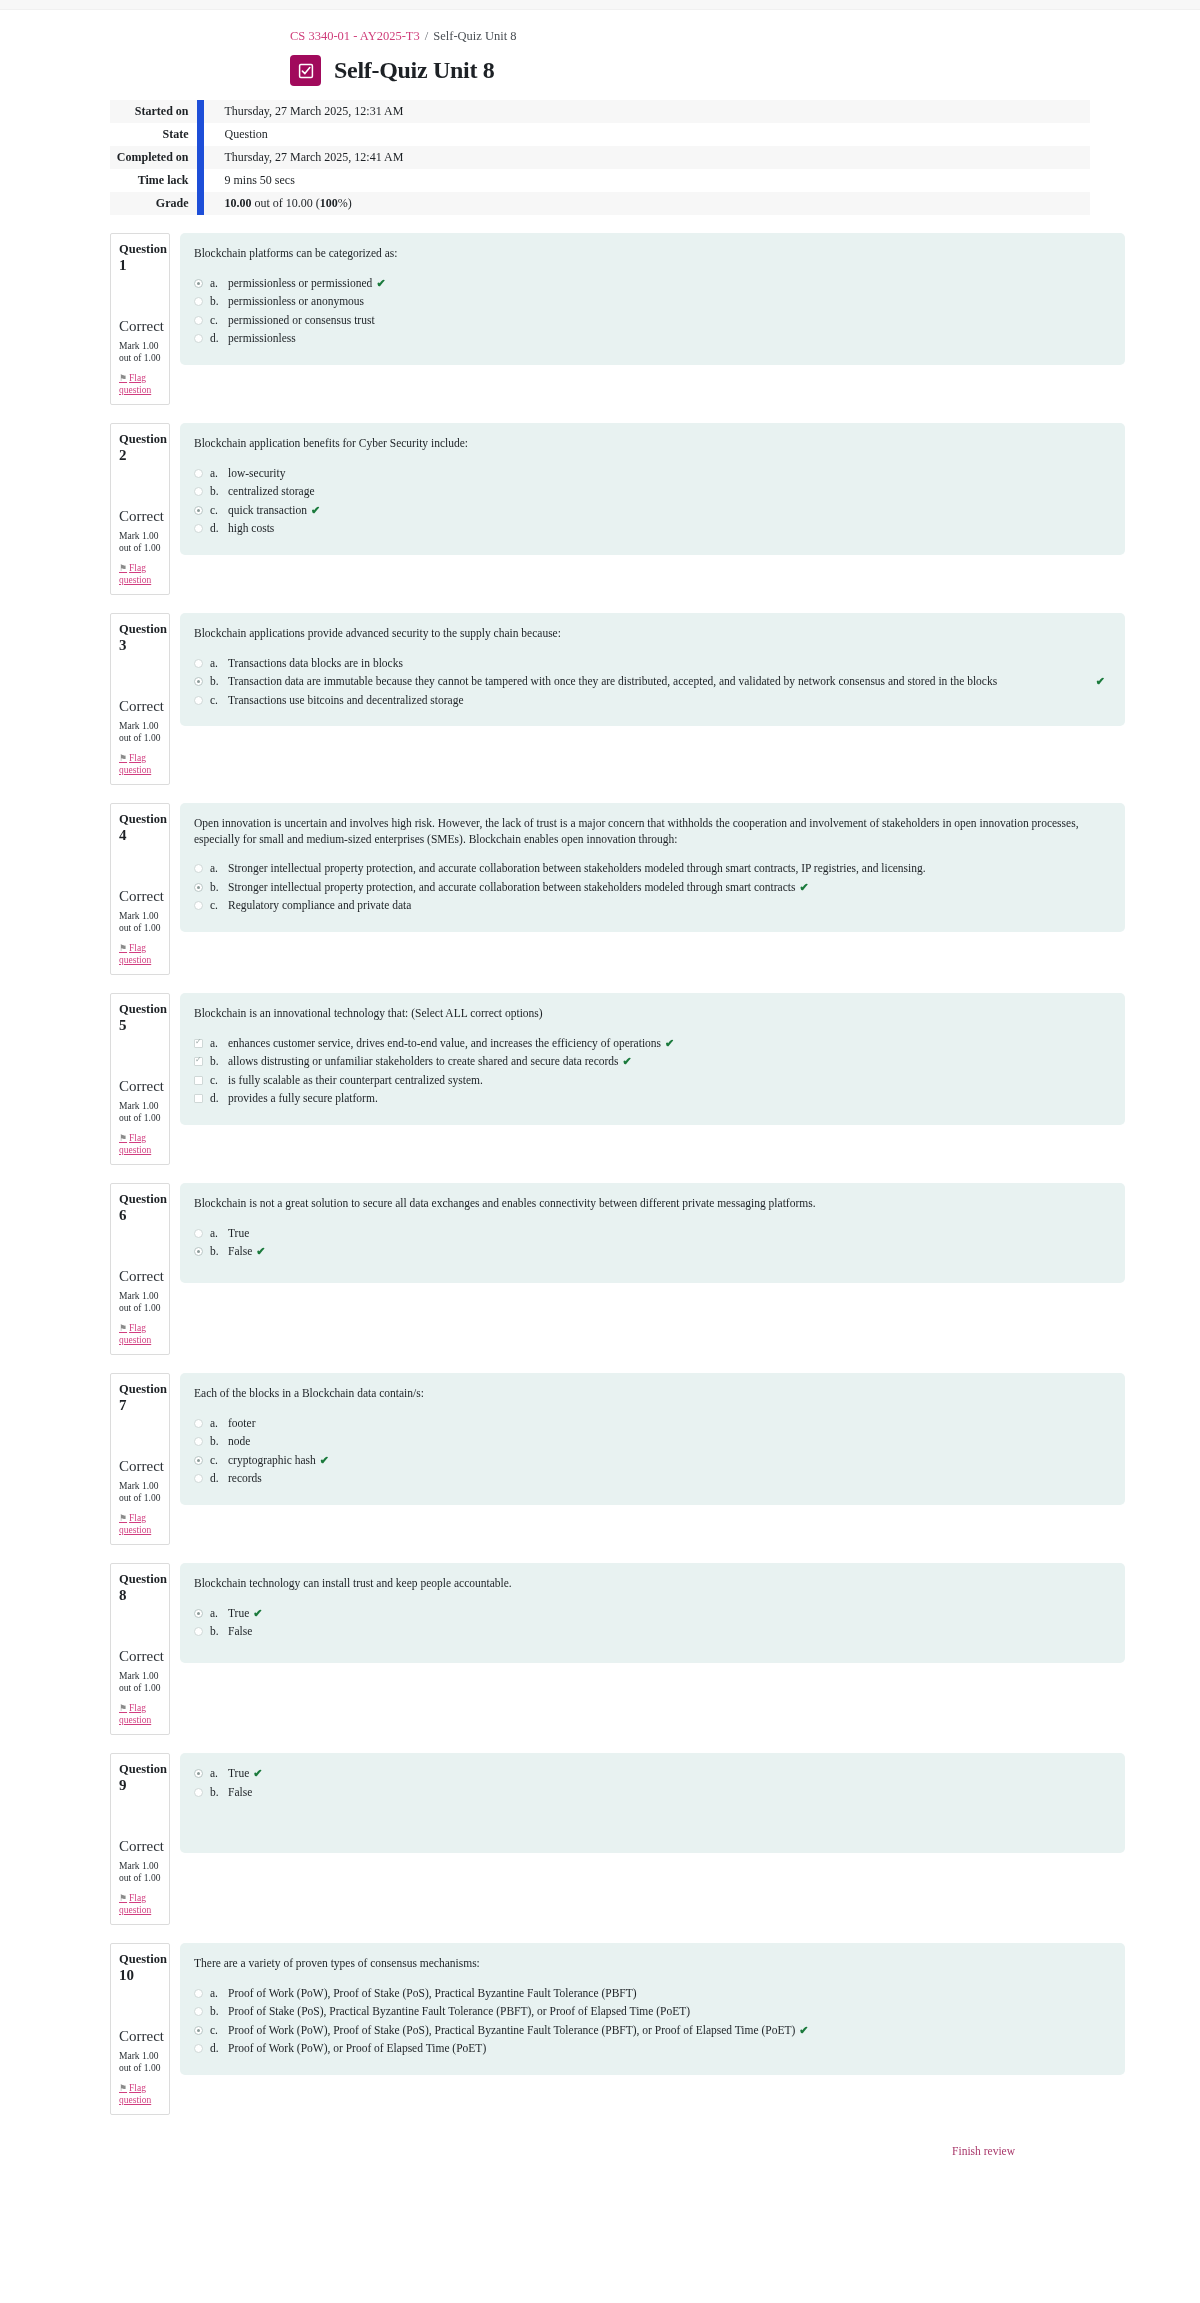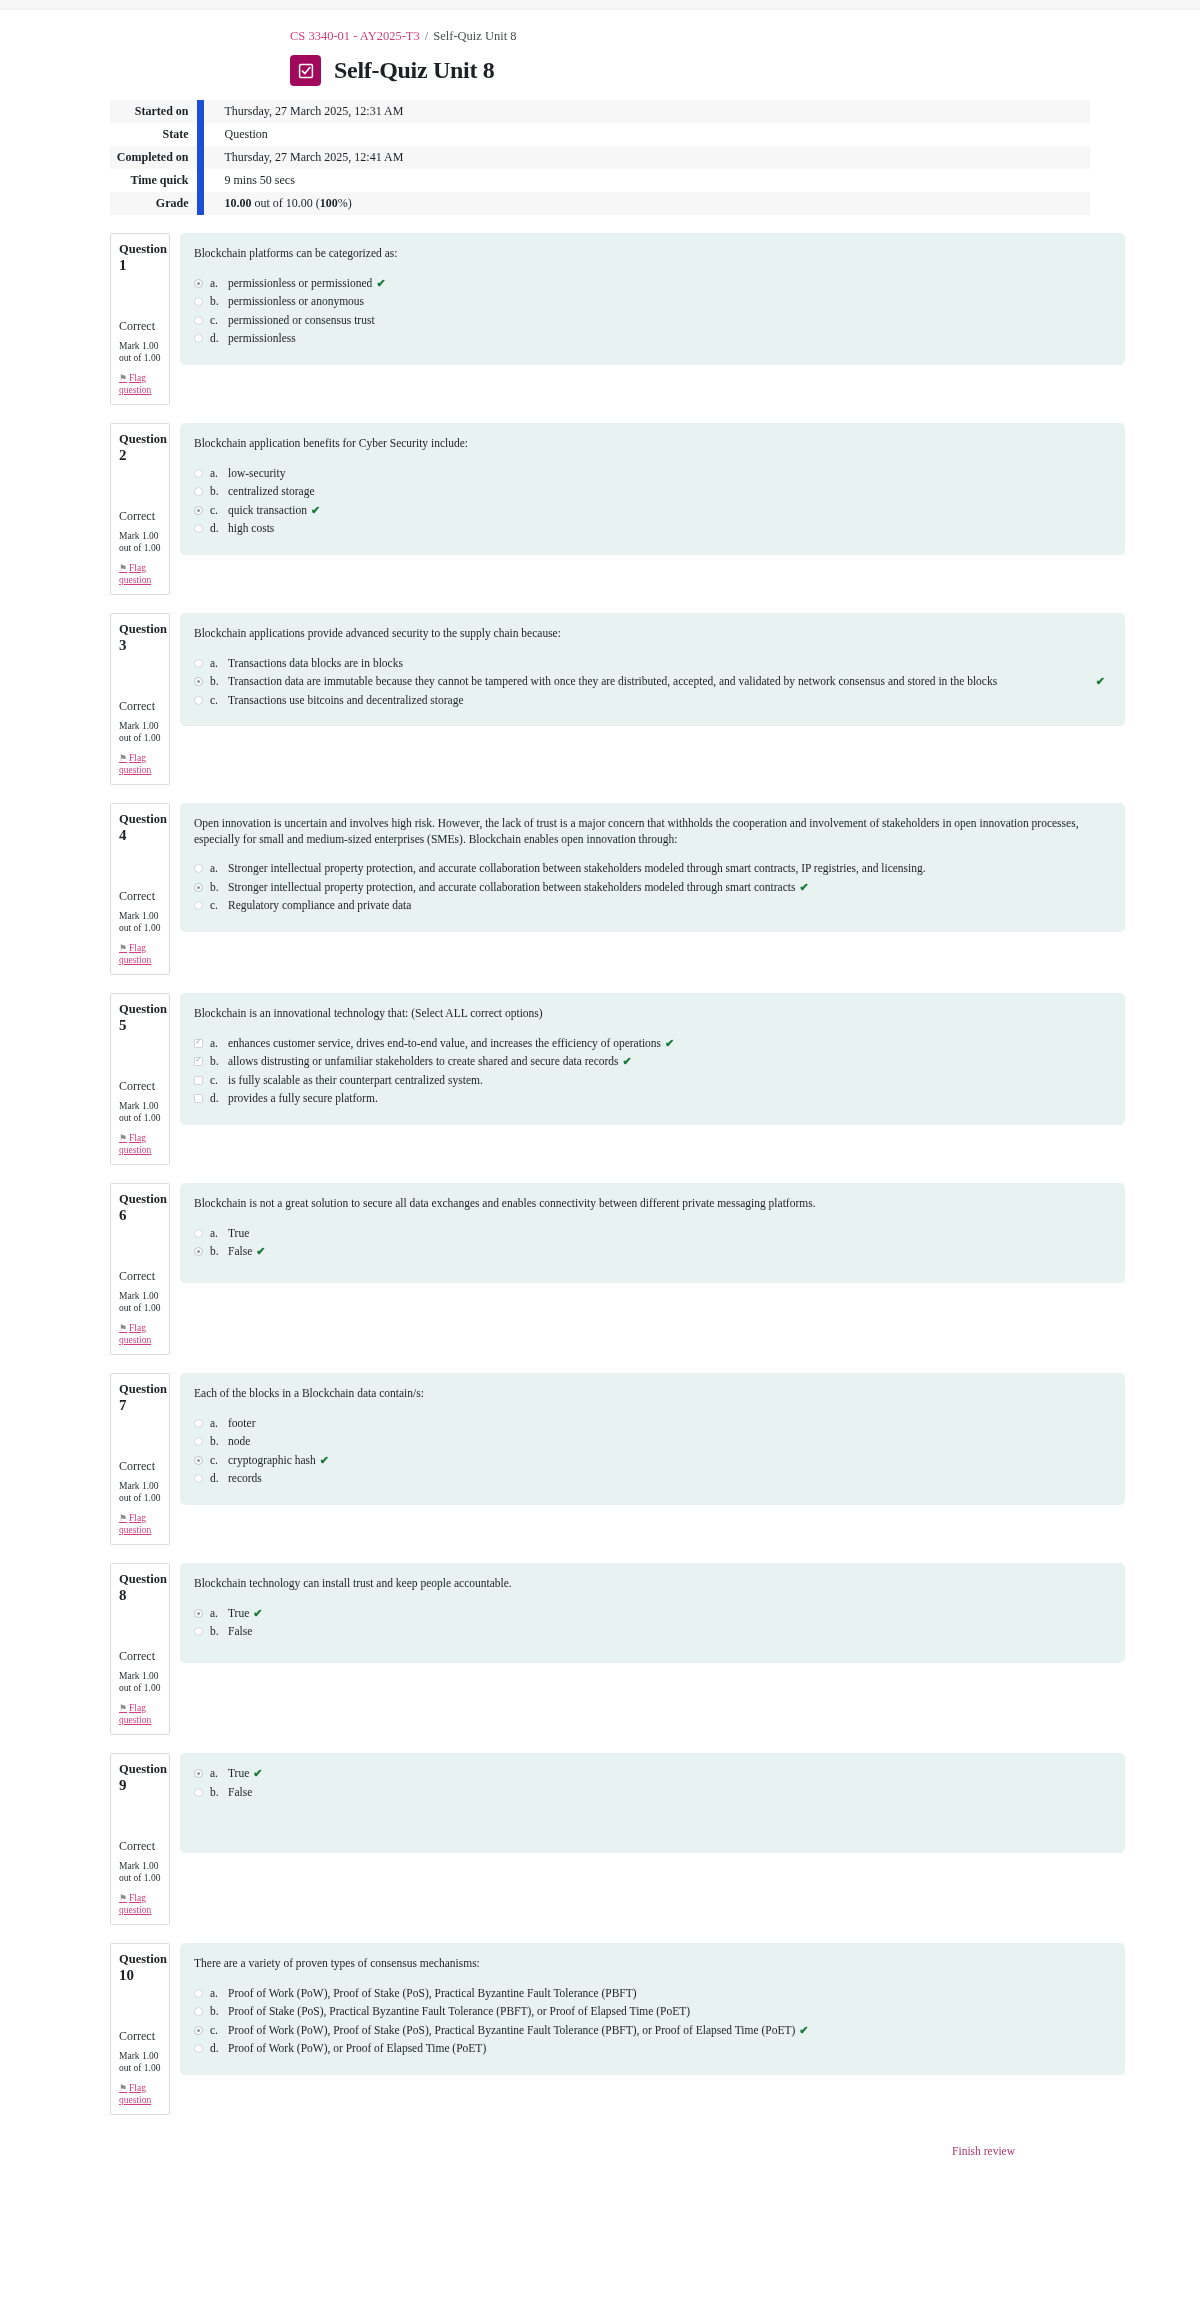--- a/index.html
+++ b/index.html
@@ -120,21 +120,21 @@
     color: #1d2125;
   }
   .q-info .qno-num {
     font-size: 15px;
     font-weight: bold;
     line-height: 17px;
     color: #1d2125;
     margin-bottom: 6px;
   }
   .q-info .q-state {
-    font-size: 12px;
+    font-size: 15px;
     color: #2b3035;
     margin-bottom: 8px;
     line-height: 12px;
     margin-top: 46px;
   }
   .q-info .q-mark {
     font-size: 9.5px;
     color: #2b3035;
     line-height: 12px;
     margin-bottom: 8px;
@@ -295,21 +295,21 @@
         </tr>
         <tr>
           <th>State</th>
           <td>Question</td>
         </tr>
         <tr>
           <th>Completed on</th>
           <td>Thursday, 27 March 2025, 12:41 AM</td>
         </tr>
         <tr>
-          <th>Time quick</th>
+          <th>Time lack</th>
           <td>9 mins 50 secs</td>
         </tr>
         <tr>
           <th>Grade</th>
           <td><b>10.00</b><span> out of 10.00 (</span><b>100</b><span>%)</span></td>
         </tr>
       </tbody>
     </table>
 
     <div id="questions-container">

